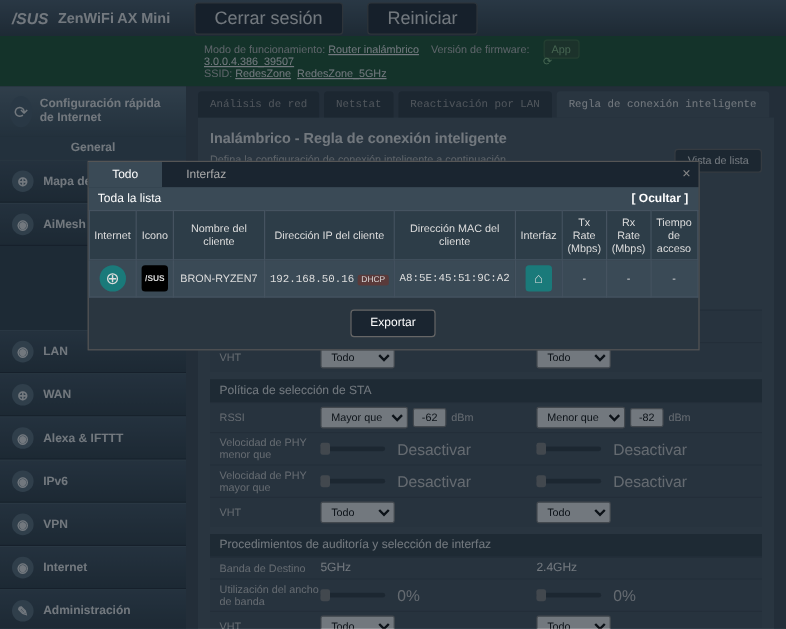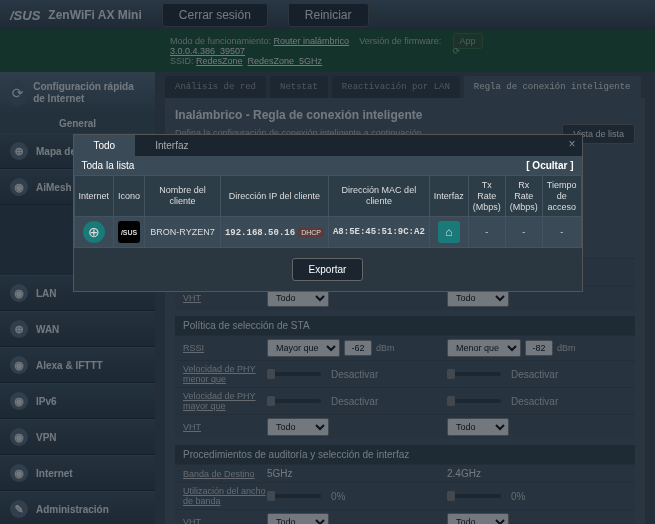--- a/index.html
+++ b/index.html
@@ -1,20 +1,20 @@
 <!DOCTYPE html>
 <html><head>
 <meta charset="utf-8">
 <style>
 * { box-sizing: border-box; margin: 0; padding: 0; font-family: Arial, sans-serif; }
 body { background: #2a3b47; color: #fff; font-size: 10px; overflow: hidden; width: 655px; height: 524px; position: relative; }
 .top-bar { background: linear-gradient(#4a5f70, #2d3d48); height: 30px; display: flex; align-items: center; padding: 0 10px; }
 .logo { font-weight: bold; font-size: 13px; font-style: italic; }
 .product { font-weight: bold; font-size: 12px; margin-left: 8px; }
-.top-btn { background: #1a2530; border: 1px solid #555; padding: 4px 16px; font-size: 12px; color: #fff; margin-left: 20px; border-radius: 3px; cursor: pointer; }
+.top-btn { background: #1a2530; border: 1px solid #555; padding: 4px 16px; font-size: 15px; color: #fff; margin-left: 20px; border-radius: 3px; cursor: pointer; }
 .top-spacer { flex: 1; }
 .lang { background: #1a2530; border: 1px solid #555; padding: 4px 12px; font-size: 10px; color: #fff; border-radius: 3px; cursor: pointer; display: flex; align-items: center; }
 .lang::after { content: "▼"; margin-left: 8px; font-size: 8px; }
 
 .info-row { background: #14532d; padding: 6px 170px; font-size: 9px; color: #ccc; display: flex; justify-content: space-between; }
 .info-row a { color: #fff; text-decoration: underline; }
 .app-badge { background: #2a5030; border: 1px solid #3a7040; padding: 2px 6px; border-radius: 3px; color: #8fce8f; font-size: 9px; }
 
 .layout { display: flex; }
 .sidebar { width: 155px; background: #2c3e4a; }
@@ -29,26 +29,26 @@
 .tabs { display: flex; gap: 4px; margin-top: 4px; }
 .tab { background: #2a3640; padding: 6px 10px; font-size: 9px; color: #aaa; cursor: pointer; border-radius: 3px 3px 0 0; font-family: Liberation Mono, monospace; }
 .tab.active { background: #4a5864; color: #fff; }
 .content { background: #4a5864; padding: 10px; }
 .content h3 { font-size: 12px; font-weight: bold; margin-bottom: 6px; }
 .content .desc { font-size: 9px; color: #ccc; }
 .view-btn { float: right; background: #2a3640; border: 1px solid #666; padding: 4px 10px; font-size: 9px; color: #fff; border-radius: 3px; margin-top: -4px; }
 
 .section-head { background: #2d3d48; padding: 4px 8px; font-size: 10px; font-weight: normal; margin-top: 6px; }
 .row { display: flex; align-items: center; padding: 3px 8px; border-top: 1px solid #3a4854; background: #455360; }
-.row-label { width: 84px; font-size: 9px; color: #ddd; text-decoration: underline; }
+.row-label { width: 84px; font-size: 9px; color: #ddd; }
 .row-ctrl { flex: 1; display: flex; align-items: center; gap: 4px; }
 .row-ctrl2 { flex: 1; display: flex; align-items: center; gap: 4px; }
 .slider { flex: 1; max-width: 54px; height: 4px; background: #2a3640; position: relative; border-radius: 2px; }
 .slider::before { content: ""; position: absolute; width: 8px; height: 10px; background: #888; border-radius: 2px; top: -3px; left: 0; }
-.slider-label { font-size: 10px; color: #ddd; margin-left: 6px; text-align: right; }
+.slider-label { font-size: 13px; color: #ddd; margin-left: 6px; text-align: right; }
 select, input[type=text] { background: #fff; color: #000; border: 1px solid #888; font-size: 9px; padding: 2px 4px; border-radius: 2px; }
 select { min-width: 62px; }
 .num-input { width: 28px; text-align: center; }
 .unit { font-size: 9px; color: #ddd; }
 
 .modal-overlay { position: absolute; top: 0; left: 0; right: 0; bottom: 0; background: rgba(20,30,40,0.6); display: flex; align-items: flex-start; justify-content: center; padding-top: 134px; pointer-events: none; }
 .modal { width: 510px; background: #2a3640; border: 1px solid #555; pointer-events: auto; position: relative; }
 .close-x { position: absolute; top: 2px; right: 6px; color: #888; font-size: 12px; cursor: pointer; }
 .modal-tabs { display: flex; background: #1a2530; }
 .modal-tab { padding: 5px 20px; font-size: 10px; cursor: pointer; color: #aaa; }
@@ -58,21 +58,21 @@
 .table { width: 100%; border-collapse: collapse; }
 .table th, .table td { border: 1px solid #455360; padding: 4px; font-size: 9px; text-align: center; color: #ddd; }
 .table th { background: #2d3d48; font-weight: normal; line-height: 1.2; }
 .table td { background: #3a4a56; }
 .dev-icon { width: 22px; height: 22px; display: inline-flex; align-items: center; justify-content: center; border-radius: 3px; }
 .dev-icon.globe { background: #1a7a7a; border-radius: 50%; font-size: 14px; }
 .dev-icon.brand { background: #000; font-size: 7px; font-weight: bold; }
 .dev-icon.intf { background: #1a7a7a; font-size: 12px; }
 .dhcp-badge { background: #5a3a3a; padding: 1px 3px; font-size: 7px; border-radius: 2px; margin-left: 3px; }
 .export-btn { display: block; margin: 10px auto; background: #1a2530; border: 1px solid #666; color: #fff; padding: 5px 16px; font-size: 10px; border-radius: 3px; cursor: pointer; }
-.mono { font-family: "Courier New", monospace; font-weight: bold; }
+.mono { font-family: "Courier New", monospace; }
 </style>
 </head>
 <body>
 
 <div class="top-bar">
   <span class="logo">/SUS</span>
   <span class="product">ZenWiFi AX Mini</span>
   <button class="top-btn">Cerrar sesión</button>
   <button class="top-btn">Reiniciar</button>
   <span class="top-spacer"></span>

